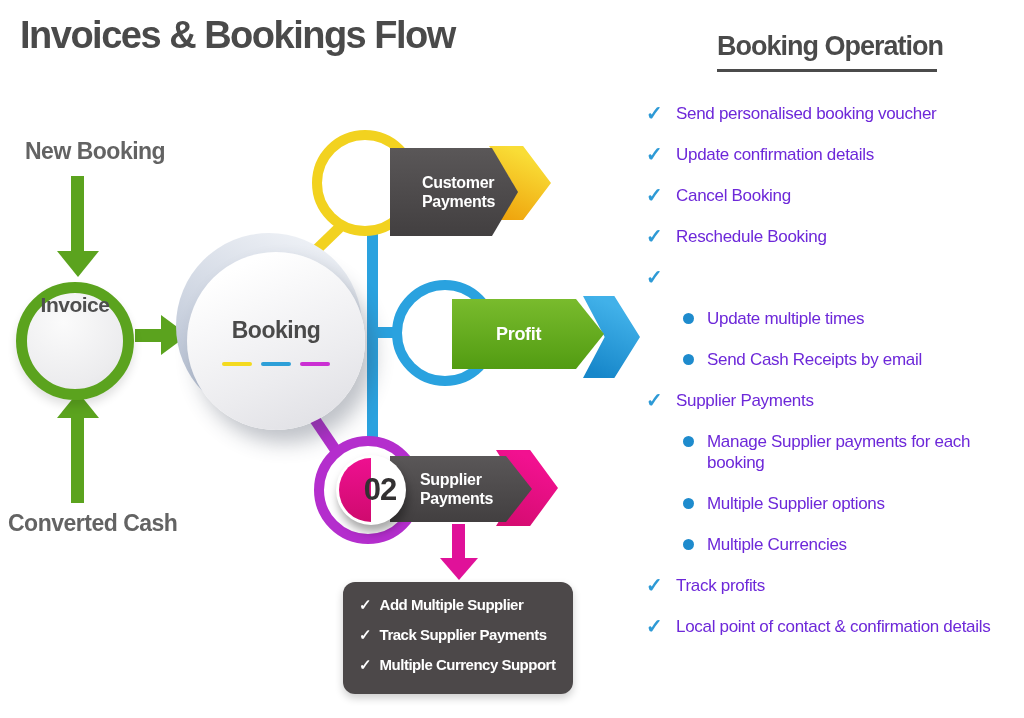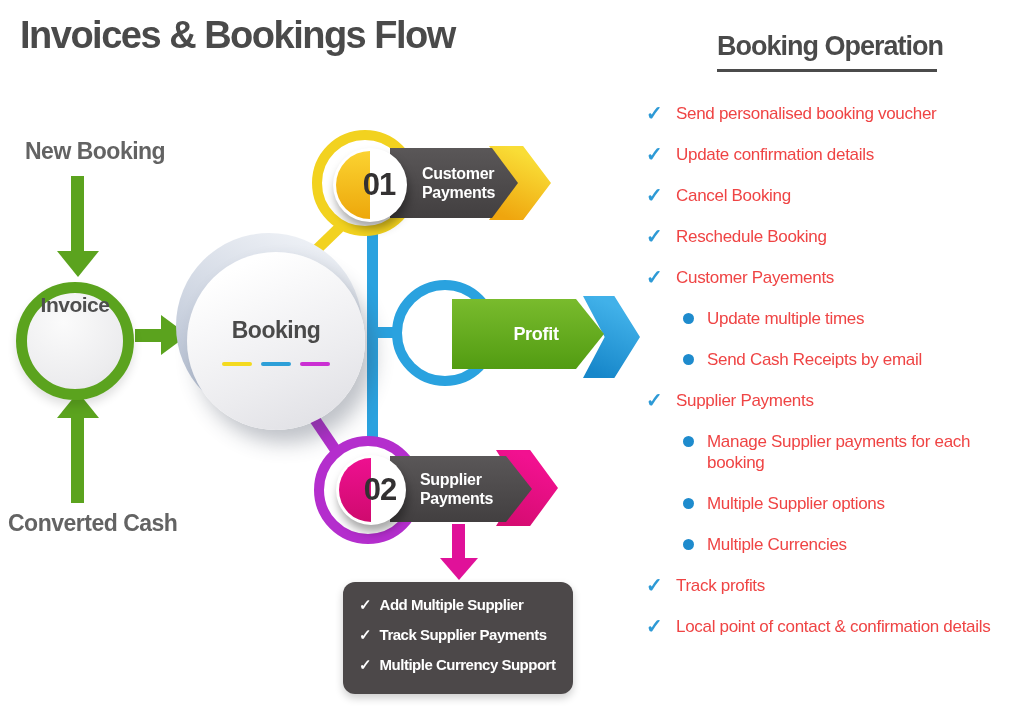--- a/index.html
+++ b/index.html
@@ -74,27 +74,27 @@
   .ring-02 { left:314px; top:436px; width:108px; height:108px; border:10px solid #b42ecd; }
 
   .chev { position:absolute; z-index:4; clip-path:polygon(0 0,55% 0,100% 50%,55% 100%,0 100%,38% 50%); }
   .chev-01 { left:489px; top:146px; width:62px; height:74px; background:linear-gradient(205deg,#f9dd36 20%,#efa50e 90%); }
   .chev-03 { left:583px; top:296px; width:57px; height:82px; background:linear-gradient(205deg,#41b1e9 20%,#1787ca 90%); }
   .chev-02 { left:496px; top:450px; width:62px; height:76px; background:linear-gradient(205deg,#f21190 20%,#d60c72 90%); }
 
   .banner { position:absolute; z-index:5; display:flex; flex-direction:column; justify-content:center; }
   .banner .b-label { color:#ffffff; font-weight:bold; font-size:16px; line-height:19px; letter-spacing:-0.3px; }
   .banner-dark { background:linear-gradient(180deg,#5a5758 0%, #423f40 100%); }
-  .banner-01 { left:390px; top:148px; width:128px; height:70px; padding-left:32px; padding-right:28px;
+  .banner-01 { left:390px; top:148px; width:128px; height:88px; padding-left:32px; padding-right:28px;
                clip-path:polygon(0 0, calc(100% - 26px) 0, 100% 50%, calc(100% - 26px) 100%, 0 100%); }
   .banner-02 { left:390px; top:456px; width:142px; height:66px; padding-left:30px; padding-right:28px;
                clip-path:polygon(0 0, calc(100% - 26px) 0, 100% 50%, calc(100% - 26px) 100%, 0 100%); }
   .banner-03 { left:452px; top:299px; width:152px; height:70px; padding-left:44px;
                clip-path:polygon(0 0, calc(100% - 28px) 0, 100% 50%, calc(100% - 28px) 100%, 0 100%);
-               background:linear-gradient(180deg,#79bb2d 0%, #529c12 100%); align-items:center; }
+               background:linear-gradient(180deg,#79bb2d 0%, #529c12 100%); }
   .banner-03 .b-label { font-size:18px; padding-right:28px; }
 
   .num-circle {
     position:absolute; border-radius:50%; background:#ffffff; z-index:6;
     box-shadow:2px 7px 10px rgba(0,0,0,.35);
   }
   .nc-01 { left:333px; top:148px; width:74px; height:74px; }
   .nc-03 { left:422px; top:297px; width:72px; height:72px; }
   .nc-02 { left:336px; top:455px; width:70px; height:70px; }
   .half { position:absolute; left:3px; top:3px; bottom:3px; width:calc(50% - 3px);
@@ -121,21 +121,21 @@
   .ops-heading {
     left:693px; top:31px; width:220px; text-align:center;
     font-size:27px; font-weight:bold; color:#4a4a4a; letter-spacing:-1px;
     border-bottom:3px solid #4b4b4b; padding-bottom:7px; white-space:nowrap;margin-left:24px;
   }
   .ops-list { left:646px; top:103px; width:376px; }
   .op-row { display:flex; align-items:flex-start; gap:10px; margin-bottom:20px; }
   .op-row.sub { margin-left:37px; gap:13px; }
   .op-check { width:20px; font-size:20px; font-weight:bold; color:#2e9ad6; line-height:21px; flex:0 0 auto; }
   .op-dot { width:11px; height:11px; border-radius:50%; background:#1e8bcd; margin-top:5px; flex:0 0 auto; }
-  .op-text { font-size:17px; line-height:21px; color:#ef4444; letter-spacing:-0.3px; }
+  .op-text { font-size:17px; line-height:21px; color:#6d28d9; letter-spacing:-0.3px; }
 </style>
 </head>
 <body>
 
 <div id="stage">
 
   <div class="abs main-title">Invoices &amp; Bookings Flow</div>
 
   <div class="abs side-label lbl-new">New Booking</div>
   <div class="abs side-label lbl-converted">Converted Cash</div>
@@ -164,24 +164,20 @@
       <span class="dash dash-b"></span>
       <span class="dash dash-m"></span>
     </span>
   </div>
 
   <div class="ring ring-01"></div>
   <div class="chev chev-01"></div>
   <div class="banner banner-dark banner-01">
     <span class="b-label">Customer Payments</span>
   </div>
-  <div class="num-circle nc-01">
-    <span class="half half-y"></span>
-    <span class="num">01</span>
-  </div>
 
   <div class="ring ring-03"></div>
   <div class="chev chev-03"></div>
   <div class="banner banner-03">
     <span class="b-label">Profit</span>
   </div>
 
   <div class="ring ring-02"></div>
   <div class="chev chev-02"></div>
   <div class="banner banner-dark banner-02">
@@ -224,21 +220,20 @@
     <div class="op-row">
       <span class="op-check">✓</span>
       <span class="op-text">Cancel Booking</span>
     </div>
     <div class="op-row">
       <span class="op-check">✓</span>
       <span class="op-text">Reschedule Booking</span>
     </div>
     <div class="op-row">
       <span class="op-check">✓</span>
-      <span class="op-text">Customer Payements</span>
     </div>
     <div class="op-row sub">
       <span class="op-dot"></span>
       <span class="op-text">Update multiple times</span>
     </div>
     <div class="op-row sub">
       <span class="op-dot"></span>
       <span class="op-text">Send Cash Receipts by email</span>
     </div>
     <div class="op-row">

